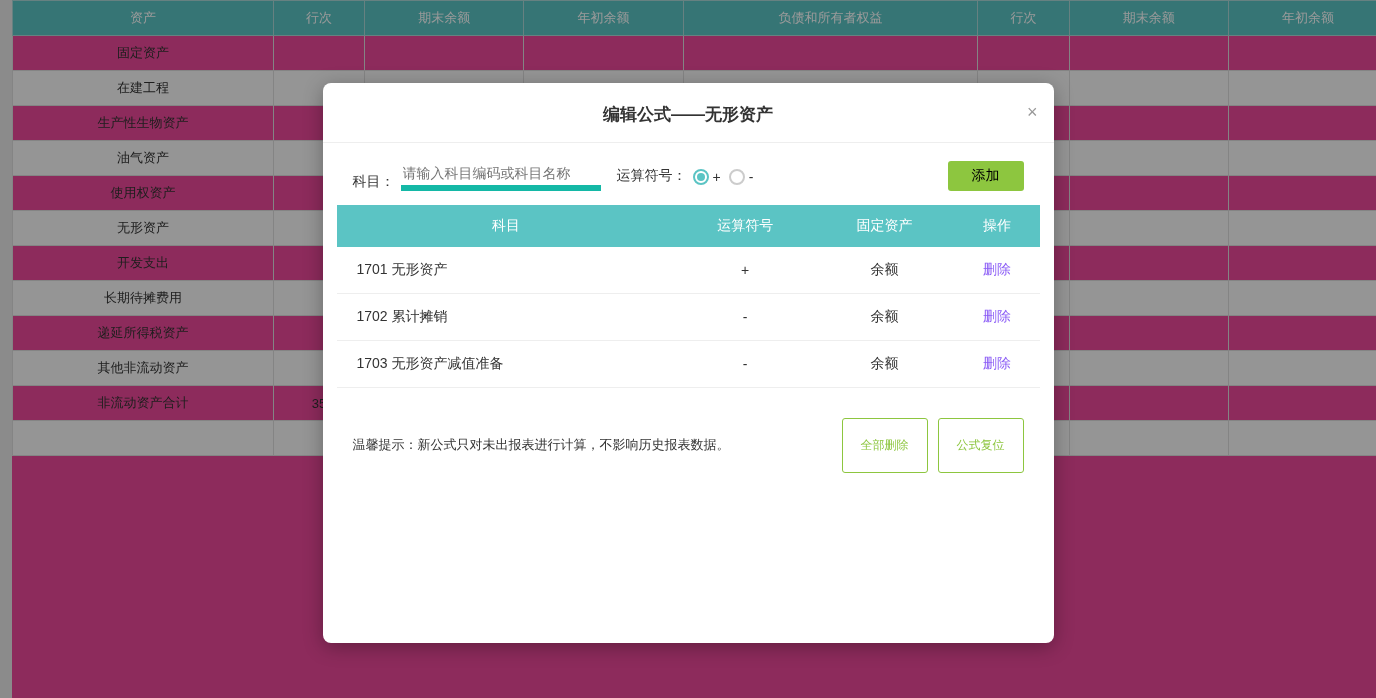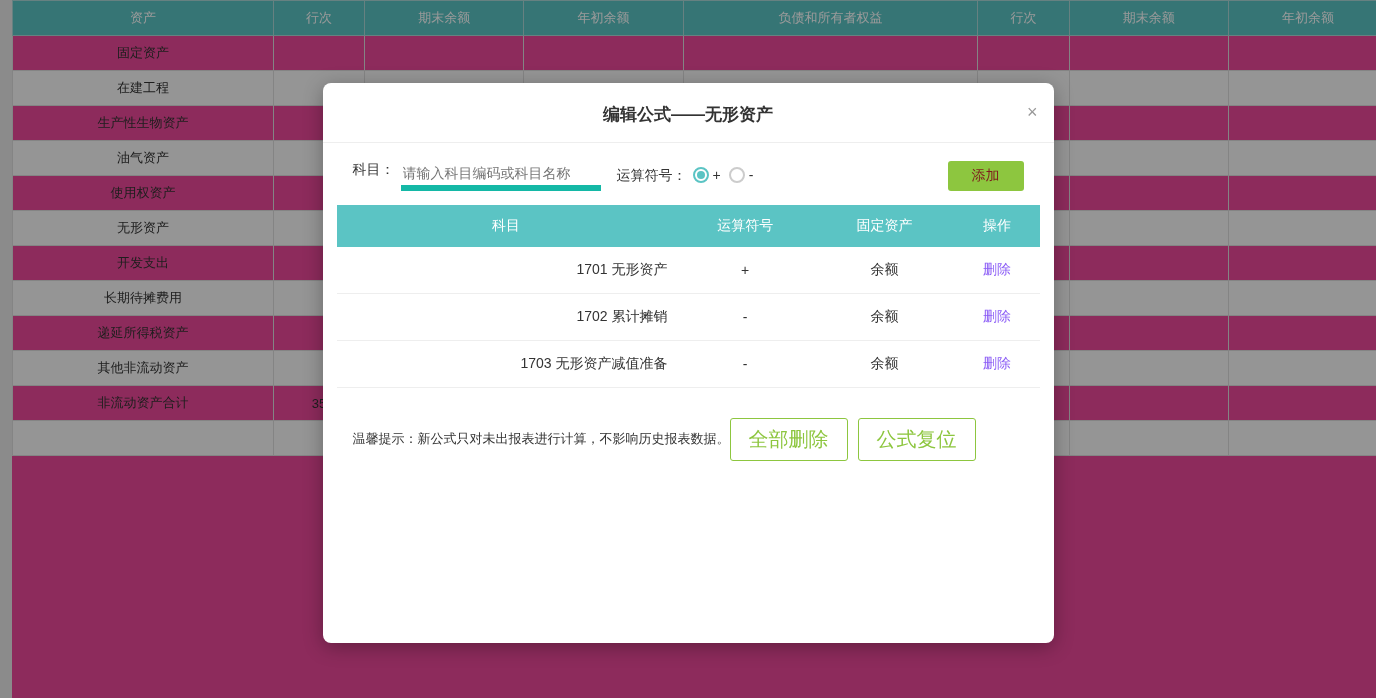--- a/index.html
+++ b/index.html
@@ -116,21 +116,21 @@
       outline: none;
       padding: 4px 2px;
       width: 200px;
       font-size: 14px;
       color: #999;
       background: transparent;
     }
 
     .form-group {
       display: flex;
-      align-items: flex-start;
+      align-items: flex-end;
       gap: 6px;
     }
 
     .select-wrap {
       position: relative;
       display: inline-flex;
       align-items: center;
     }
 
     .form-select {
@@ -198,21 +198,21 @@
     }
 
     .radio-label {
       font-size: 14px;
       color: #333;
     }
 
     
     .btn-add {
       background: #8dc63f;
-      color: #7f1d1d;
+      color: #000000;
       border: none;
       padding: 6px 24px;
       border-radius: 3px;
       font-size: 14px;
       cursor: pointer;
       margin-left: auto;
     }
 
     
     .modal-table-wrap {
@@ -235,37 +235,37 @@
     }
 
     .modal-table tbody tr td {
       text-align: center;
       padding: 14px 8px;
       border-bottom: 1px solid #eee;
       color: #333;
     }
 
     .modal-table tbody tr td:first-child {
-      text-align: right;
+      text-align: left;
       padding-left: 20px;
     }
 
     .btn-delete {
       background: none;
       border: none;
       color: #8b5cf6;
       cursor: pointer;
       font-size: 14px;
     }
 
     
     .modal-footer {
       display: flex;
       align-items: center;
-      justify-content: flex-start;
+      justify-content: space-between;
       padding: 20px 30px 20px;
       margin-top: 10px;
     }
 
     .footer-tip {
       color: #5bc4c4;
       font-size: 13px;
     }
 
     .footer-tip span {
@@ -274,23 +274,23 @@
 
     .footer-buttons {
       display: flex;
       gap: 10px;
     }
 
     .btn-outline {
       background: #fff;
       border: 1px solid #8dc63f;
       color: #8dc63f;
-      padding: 7px 18px;
+      padding: 18px 18px;
       border-radius: 3px;
-      font-size: 20px;
+      font-size: 12px;
       cursor: pointer;
     }
   </style>
 </head>
 <body>
 
 <div class="bg-table-wrap">
   <table class="bg-table">
     <thead>
       <tr>

